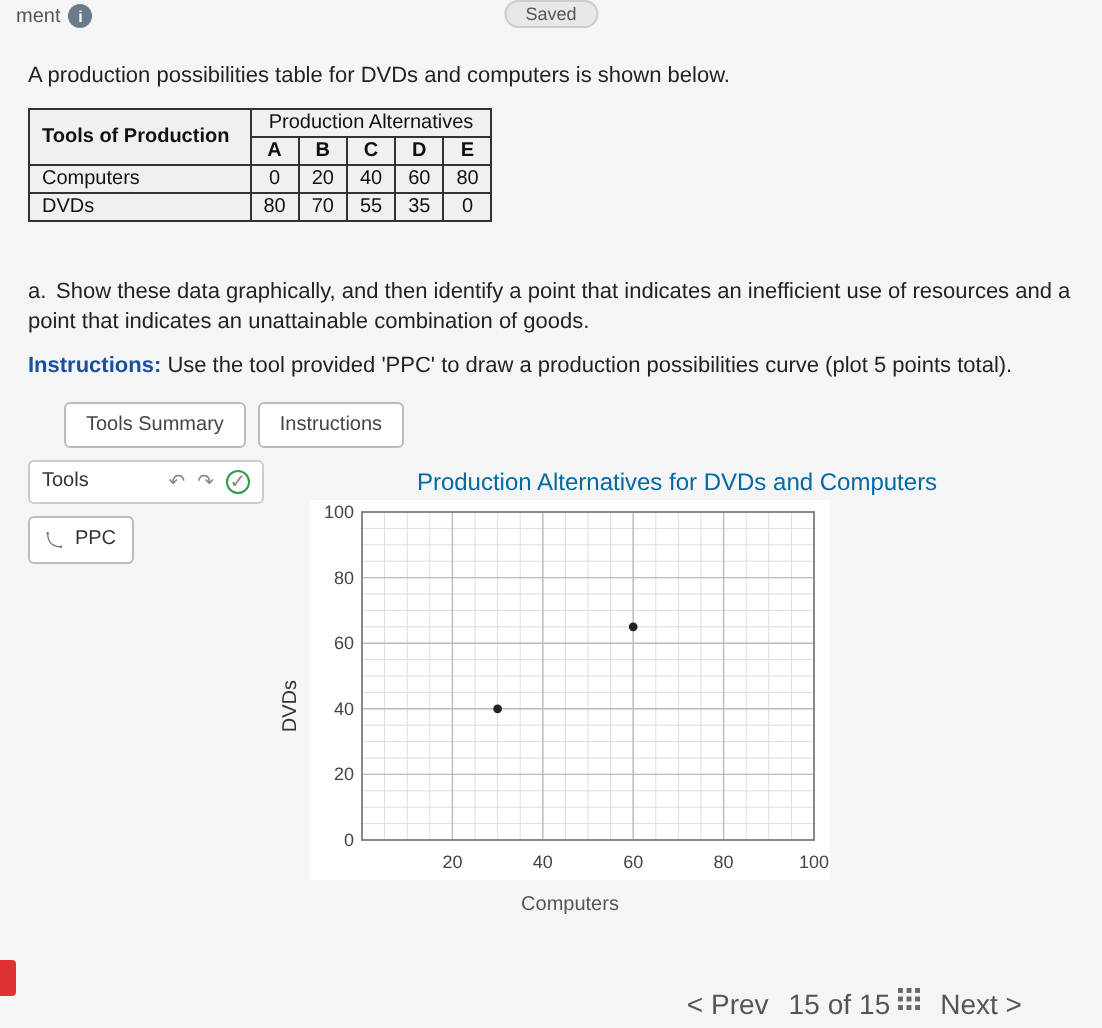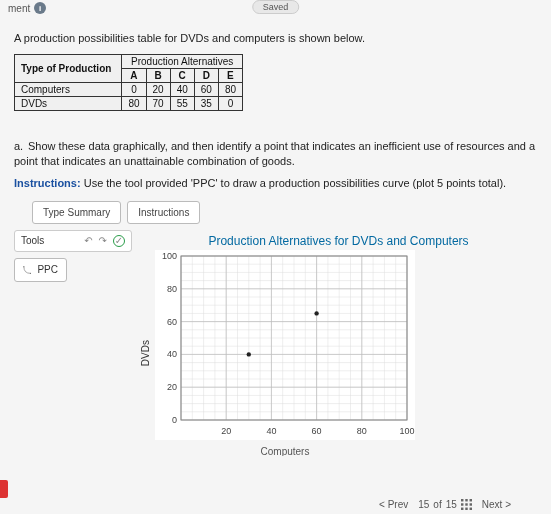--- a/index.html
+++ b/index.html
@@ -27,21 +27,21 @@
 .toolicons{display:flex;gap:6px;align-items:center}
 .toolicons span{color:#888;font-size:10px}
 .check{color:#2a9d4a;border:1px solid #2a9d4a;border-radius:50%;width:12px;height:12px;display:flex;align-items:center;justify-content:center;font-size:8px}
 .ppc-btn{display:flex;align-items:center;gap:6px;border:1px solid #bbb;border-radius:3px;padding:4px 8px;font-size:10px;background:#fff;width:53px}
 .ppc-ico{width:14px;height:14px}
 .chartcol{flex:1;padding-left:8px}
 .chart-title{text-align:center;font-size:12px;color:#0369a1;margin:4px 0 2px;font-weight:normal}
 .chart-wrap{display:flex;align-items:center}
 .ylabel{writing-mode:vertical-rl;transform:rotate(180deg);font-size:10px;color:#333;margin-right:4px}
 svg.grid{background:#fff}
-.nav{position:absolute;bottom:4px;right:40px;display:flex;align-items:center;gap:10px;font-size:10px;color:#555}
+.nav{position:absolute;bottom:4px;right:40px;display:flex;align-items:center;gap:10px;font-size:14px;color:#555}
 .nav .pg{display:flex;gap:4px}
 .gridicon{width:11px;height:11px;display:inline-block}
 .redtab{position:absolute;left:0;bottom:16px;width:8px;height:18px;background:#d33;border-radius:0 2px 2px 0}
 .xlabel{font-size:10px;color:#555;text-align:center;margin-top:2px;overflow:hidden;height:10px}
 </style>
 </head>
 <body>
 
 <div class="topbar">
   <div class="topbar-left">
@@ -50,21 +50,21 @@
   </div>
   <div class="saved-pill">Saved</div>
 </div>
 
 <div class="content">
   <p class="intro">A production possibilities table for DVDs and computers is shown below.</p>
 
   <table class="ppt">
     <tbody>
         <tr>
-      <th class="rowhdr" rowspan="2">Type of Production</th>
+      <th class="rowhdr" rowspan="2">Tools of Production</th>
       <th class="hdr" colspan="5">Production Alternatives</th>
     </tr>
     <tr>
       <th>A</th>
       <th>B</th>
       <th>C</th>
       <th>D</th>
       <th>E</th>
     </tr>
     <tr>
@@ -90,21 +90,21 @@
 
   <p class="qtext">
     <span class="qlabel">a.</span><span>Show these data graphically, and then identify a point that indicates an inefficient use of resources and a point that indicates an unattainable combination of goods.</span>
   </p>
 
   <p class="instr">
     <b>Instructions:</b> <span>Use the tool provided 'PPC' to draw a production possibilities curve (plot 5 points total).</span>
   </p>
 
   <div class="tabs">
-    <div class="tab">Type Summary</div>
+    <div class="tab">Tools Summary</div>
     <div class="tab">Instructions</div>
   </div>
 
   <div class="panel">
     <div class="toolcol">
       <div class="toolhdr">
         <span>Tools</span>
         <span class="toolicons">
           <span>↶</span>
           <span>↷</span>

